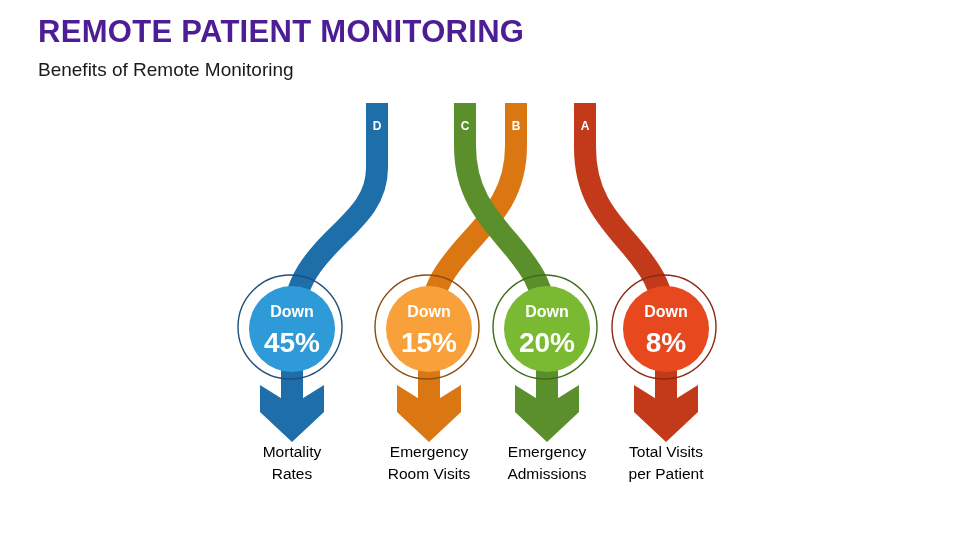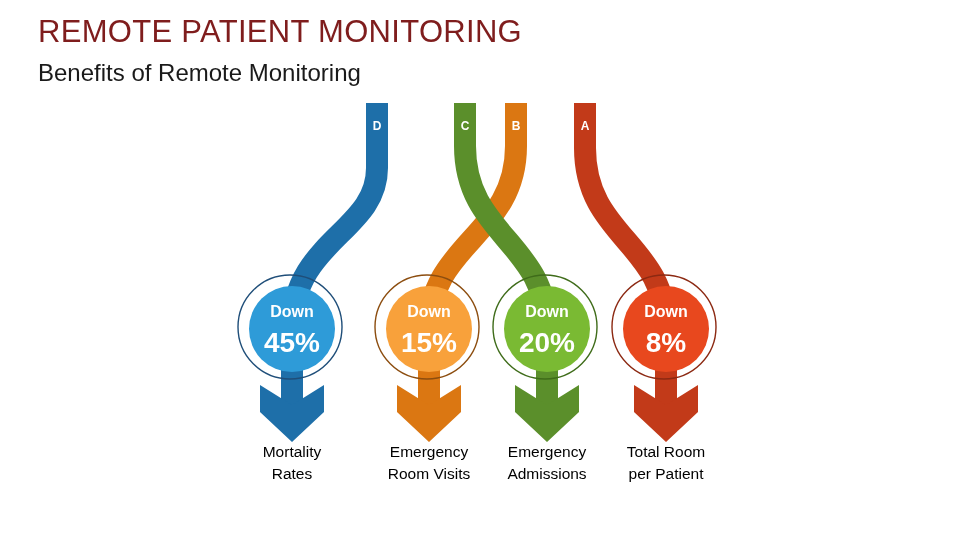--- a/index.html
+++ b/index.html
@@ -7,28 +7,28 @@
     position: relative;
     width: 960px; height: 540px;
     background: #ffffff;
     overflow: hidden;
     font-family: "Liberation Sans", sans-serif;
   }
   .slide-title {
     position: absolute;
     left: 38px; top: 14px;
     font-size: 31px;
-    font-weight: 400;
+    font-weight: 700;
     letter-spacing: 0.3px;
-    color: #7f1d1d;
+    color: #4c1d95;
   }
   .slide-subtitle {
     position: absolute;
     left: 38px; top: 59px;
-    font-size: 24px;
+    font-size: 19px;
     font-weight: 400;
     color: #1A1A1A;
   }
   .diagram-svg {
     position: absolute;
     left: 0; top: 0;
     width: 960px; height: 540px;
   }
   .diagram-svg text {
     font-family: "Liberation Sans", sans-serif;
@@ -101,16 +101,16 @@
     <text class="down-word" x="666" y="317">Down</text>
     <text class="percent-text" x="666" y="352">8%</text>
   </svg>
 
   <div class="cat-label c1">Mortality
 Rates</div>
   <div class="cat-label c2">Emergency
 Room Visits</div>
   <div class="cat-label c3">Emergency
 Admissions</div>
-  <div class="cat-label c4">Total Room
+  <div class="cat-label c4">Total Visits
 per Patient</div>
 
 </div>
 
 </body></html>

